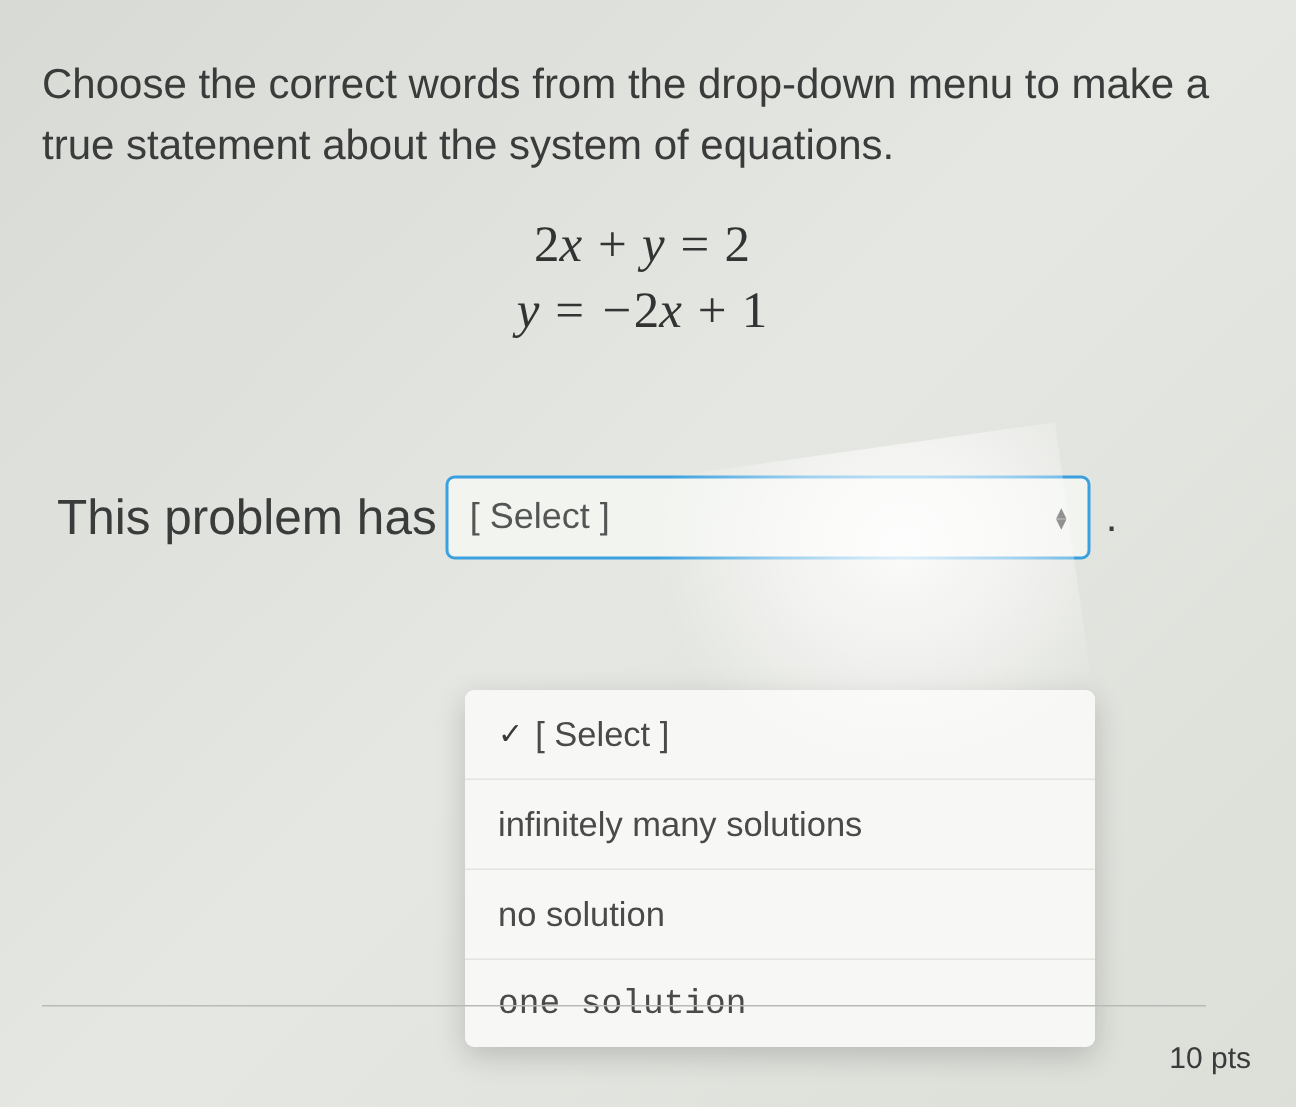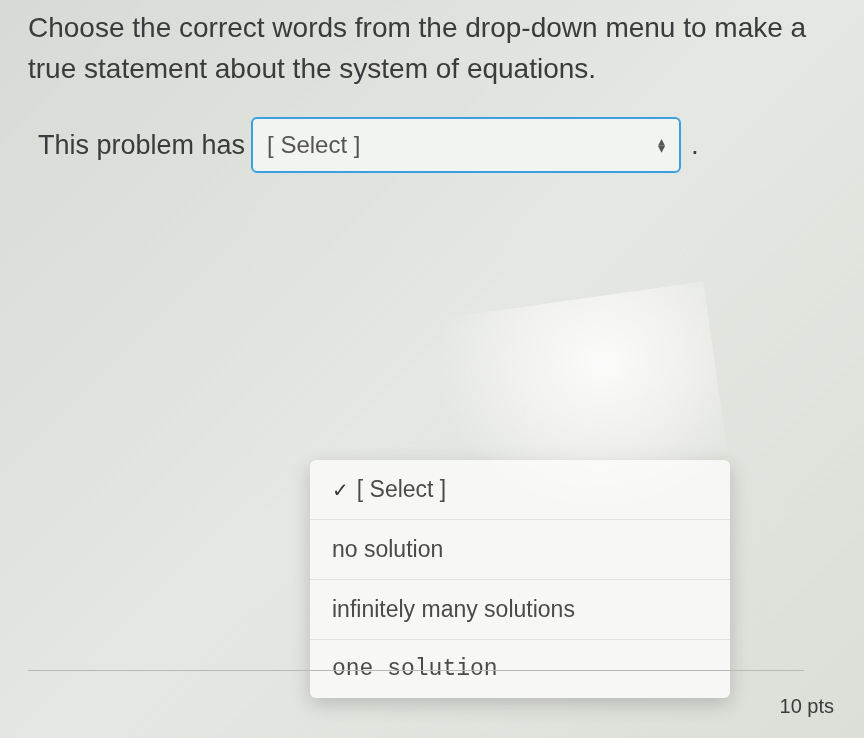--- a/index.html
+++ b/index.html
@@ -10,21 +10,21 @@
     font-family: -apple-system, "Helvetica Neue", Arial, sans-serif;
     position: relative;
     overflow: hidden;
     color: #3a3a3a;
   }
   .question-card {
     position: absolute;
     top: 0;
     left: 0;
     right: 16px;
-    padding: 8px 20px 30px 28px;
+    padding: 36px 20px 30px 28px;
   }
   .instruction {
     font-size: 28px;
     line-height: 1.45;
     color: #3a3b3a;
     font-weight: 400;
     margin-bottom: 28px;
   }
   .equations {
     text-align: center;
@@ -35,21 +35,21 @@
   }
   .equations .eq { margin: 6px 0; font-style: italic; }
   .eq .num { font-style: normal; }
   .answer-row {
     display: flex;
     align-items: center;
     gap: 6px;
     margin-left: 10px;
   }
   .answer-prefix {
-    font-size: 27px;
+    font-size: 33px;
     color: #3a3b3a;
   }
   .select-box {
     border: 2px solid #3aa0e0;
     border-radius: 6px;
     background: #f2f4f0;
     height: 56px;
     width: 430px;
     display: flex;
     align-items: center;
@@ -119,44 +119,48 @@
     pointer-events: none;
     transform: rotate(-8deg);
   }
 </style>
 </head>
 <body>
 
 <div class="question-card">
   <p class="instruction">Choose the correct words from the drop-down menu to make a true statement about the system of equations.</p>
 
+  <div class="equations">
+    <div class="eq"><span class="num">2</span>x + y = <span class="num">2</span></div>
+    <div class="eq">y = −<span class="num">2</span>x + <span class="num">1</span></div>
+  </div>
 
   <div class="answer-row">
     <span class="answer-prefix">This problem has</span>
     <div class="select-box">
       <span class="select-value">[ Select ]</span>
       <span class="select-caret">
         <span>▴</span>
           <span>▾</span>
       </span>
     </div>
     <span style="font-size:28px;margin-left:4px;">.</span>
   </div>
 </div>
 
 <div class="dropdown-panel">
   <div class="dropdown-option">
     <span class="check">✓</span>
     <span>[ Select ]</span>
   </div>
   <div class="dropdown-option">
-    <span>no solution</span>
+    <span>infinitely many solutions</span>
   </div>
   <div class="dropdown-option">
-    <span>infinitely many solutions</span>
+    <span>no solution</span>
   </div>
   <div class="dropdown-option">
     <span>one solution</span>
   </div>
 </div>
 
 <div class="divider"></div>
 <div class="pts">10 pts</div>
 
 <div class="glare"></div>

